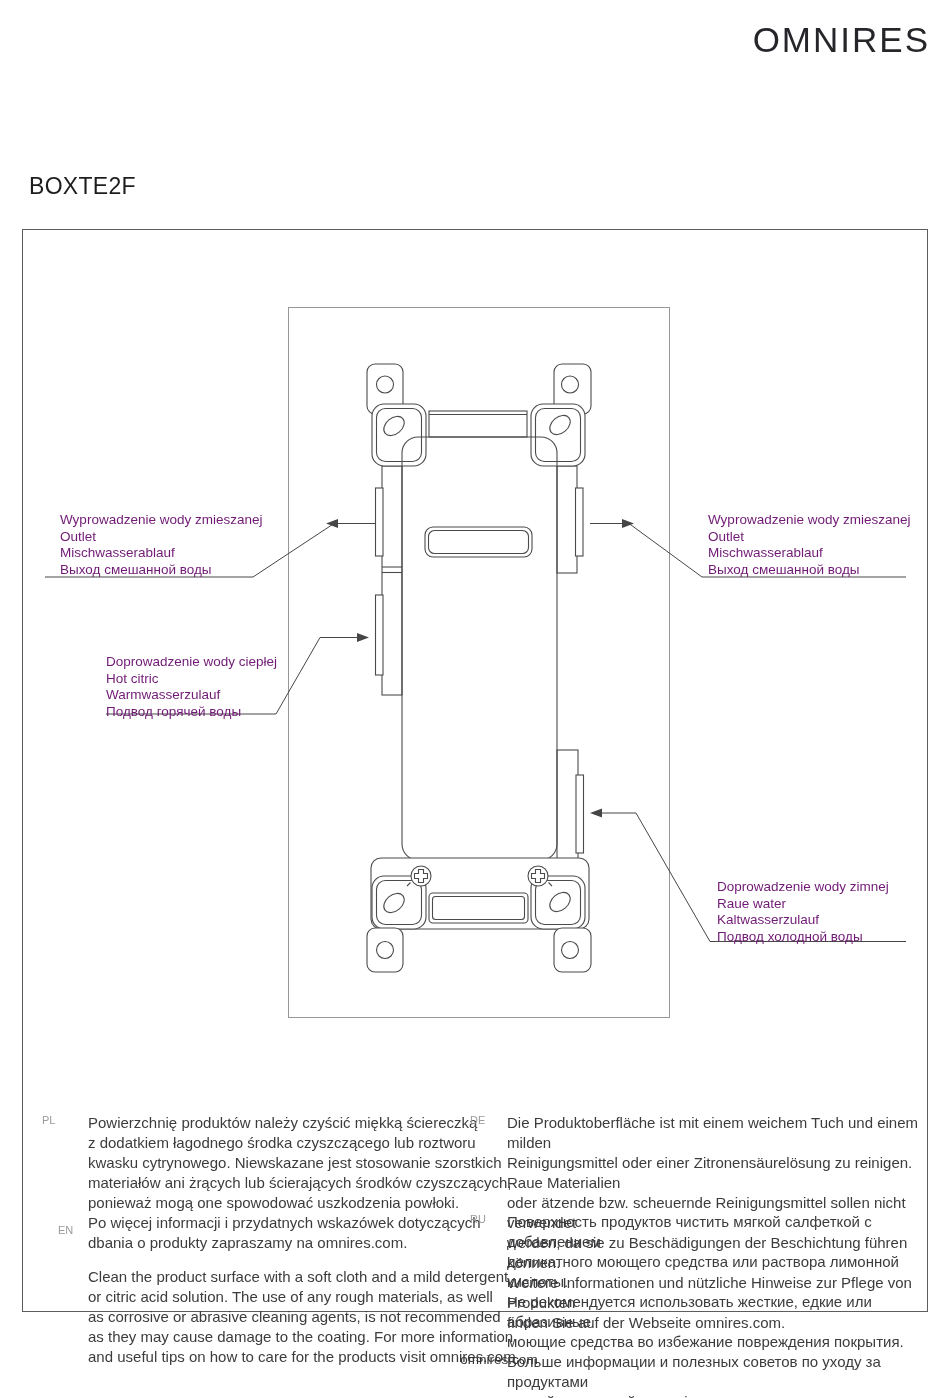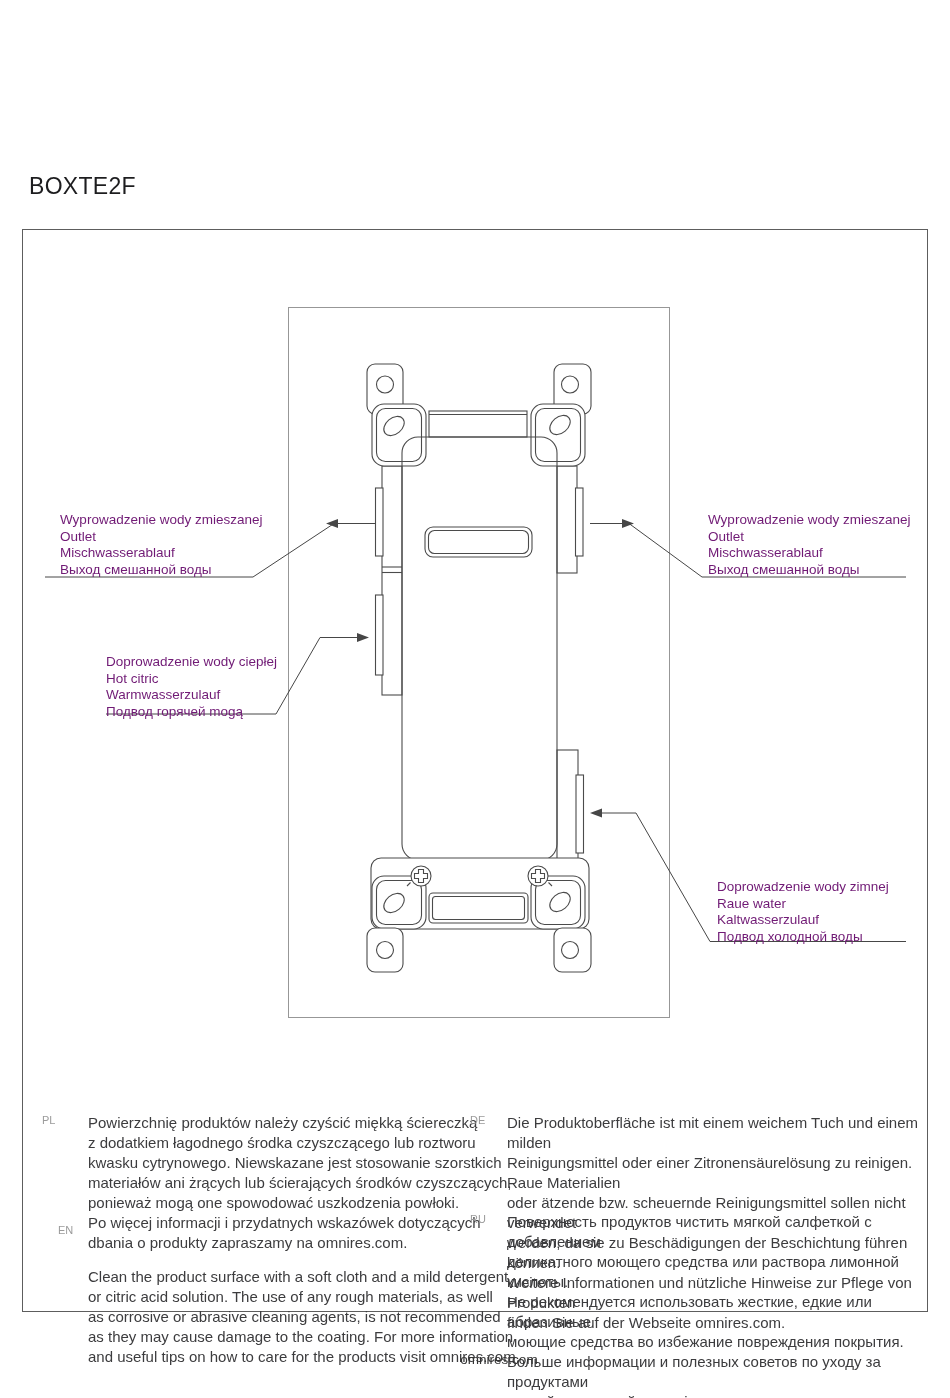--- a/index.html
+++ b/index.html
@@ -19,20 +19,21 @@
   .care-code{position:absolute;font-size:11px;line-height:15.5px;color:#9b9b9b;}
   .care-text{position:absolute;font-size:15px;line-height:20px;color:#3c3c3e;white-space:pre-line;}
   .footer{position:absolute;left:0;right:0;top:1352px;text-align:center;
           font-size:13.5px;color:#333;margin-left:48px;}
 </style>
 </head>
 <body>
 
 <div class="page">
 
+  <div class="logo">OMNIRES</div>
   <h1 class="title">BOXTE2F</h1>
 
   <div class="frame"></div>
   <div class="diagram-box"></div>
 
   <svg class="drawing" viewBox="0 0 950 1398">
 
     <g stroke="#4b4b4b" stroke-width="1.1" fill="#ffffff">
       <rect x="382" y="466" width="20" height="229"></rect>
       <line x1="382" y1="567" x2="402" y2="567"></line>
@@ -115,21 +116,21 @@
     <div>Wyprowadzenie wody zmieszanej</div>
     <div>Outlet</div>
     <div>Mischwasserablauf</div>
     <div>Выход смешанной воды</div>
   </div>
 
   <div class="label" style="left:106px;top:654px;">
     <div>Doprowadzenie wody ciepłej</div>
     <div>Hot citric</div>
     <div>Warmwasserzulauf</div>
-    <div>Подвод горячей mogą</div>
+    <div>Подвод горячей воды</div>
   </div>
 
   <div class="label" style="left:717px;top:879px;">
     <div>Doprowadzenie wody zimnej</div>
     <div>Raue water</div>
     <div>Kaltwasserzulauf</div>
     <div>Подвод холодной воды</div>
   </div>
 
   <span class="care-code" style="left:42px;top:1113px;">PL</span>

